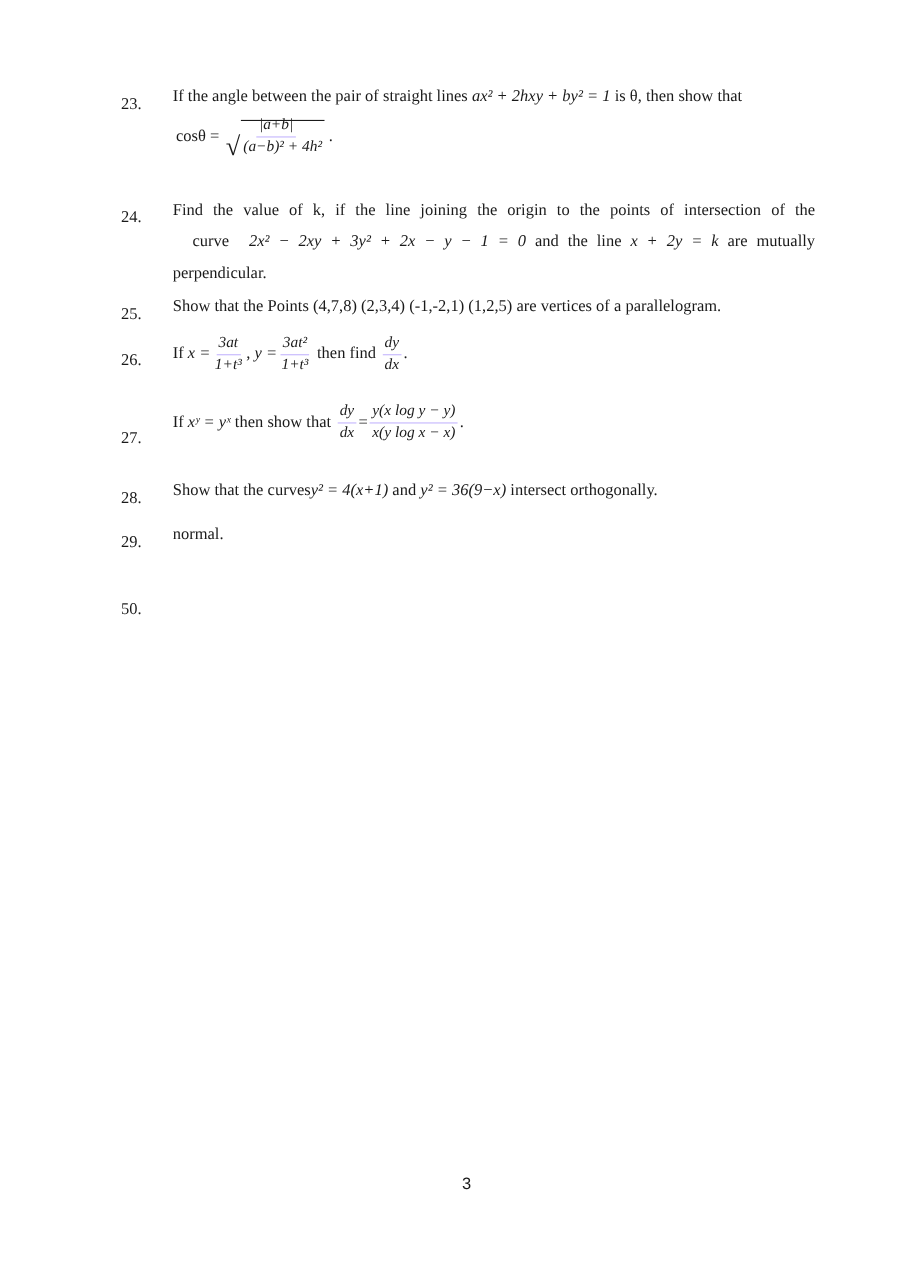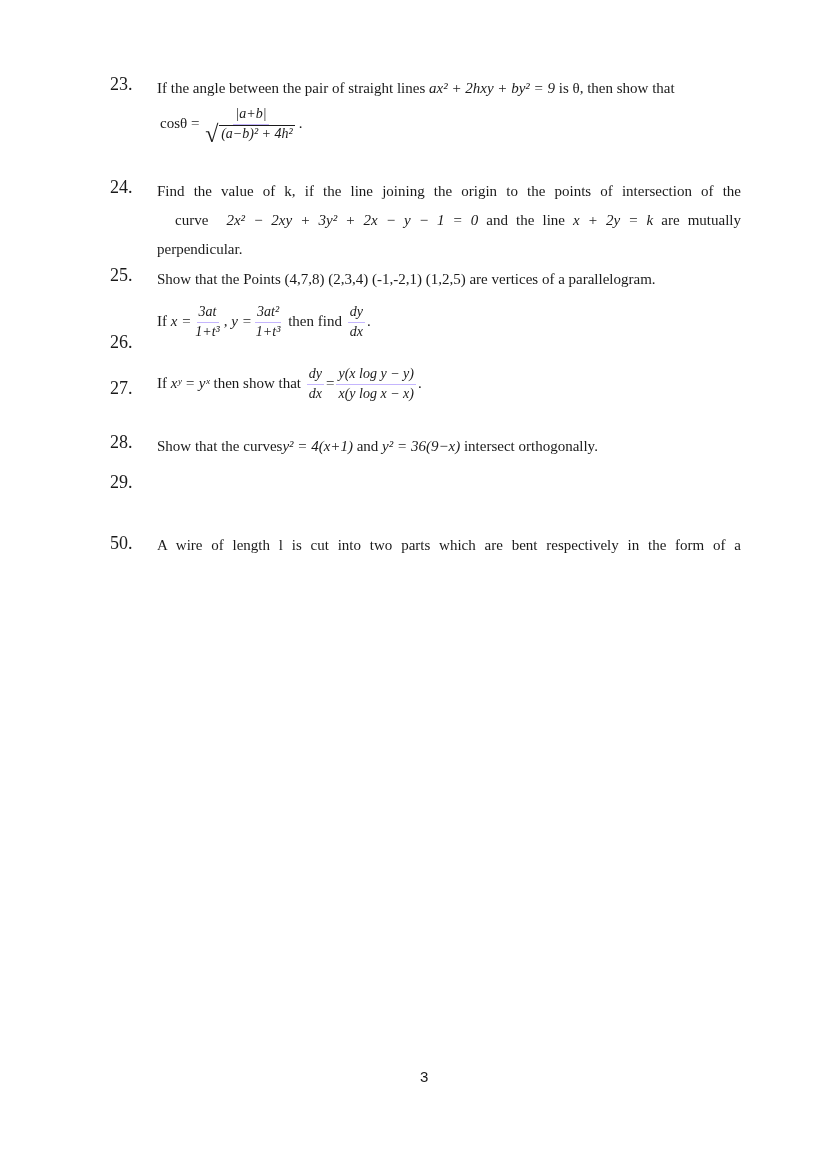--- a/index.html
+++ b/index.html
@@ -2,40 +2,40 @@
 <html><head>
 <meta charset="utf-8">
 <style>
   html, body { margin: 0; padding: 0; background: #ffffff; }
   body {
     width: 827px; height: 1169px; position: relative; overflow: hidden;
     font-family: "Liberation Serif", "DejaVu Serif", serif;
     color: #1a1a1a; font-size: 15px;
   }
   .q { position: absolute; left: 0; width: 827px; }
-  .num { position: absolute; left: 110px; font-size: 18px; }
+  .num { position: absolute; left: 110px; font-size: 15px; margin-top: 13px; }
   .body { position: absolute; left: 157px; width: 584px; line-height: 29px; font-size: 15px; }
   .just { text-align: justify; text-align-last: justify; }
   .m { font-style: italic; }
   .frac { display: inline-flex; flex-direction: column; align-items: center; vertical-align: middle; line-height: 1.2; margin: 0 2px; }
   .frac .n { padding: 0 2px 1px; border-bottom: 1px solid #c4b5fd; font-size: 14px; }
   .frac .d { padding: 1px 2px 0; font-size: 14px; }
   .sqrt { display: inline-block; position: relative; padding-left: 12px; }
   .sqrt::before { content: "√"; position: absolute; left: -2px; top: -6px; font-size: 24px; font-style: normal; }
-  .sqrt .rad { border-top: 1px solid #1a1a1a; padding: 0 2px 0; }
+  .sqrt .rad { border-top: 1px solid #1a1a1a; padding: 16px 2px 0; }
   .pagenum { position: absolute; left: 420px; top: 1068px; font-family: "Liberation Sans", sans-serif; font-size: 15px; }
 </style>
 </head>
 <body>
 
 <div class="q" style="top:74px;">
   <span class="num">23.</span>
   <div class="body">
     <span>If the angle between the pair of straight lines</span>
-    <span class="m">ax² + 2hxy + by² = 9</span>
+    <span class="m">ax² + 2hxy + by² = 1</span>
     <span>is θ, then show that</span>
   </div>
 </div>
 <div class="q" style="top:106px;">
   <div class="body" style="left:160px; line-height:normal;">
     <span>cosθ =</span>
     <span class="frac">
       <span class="n m">|a+b|</span>
       <span class="d m"><span class="sqrt"><span class="rad">(a−b)² + 4h²</span></span></span>
     </span>.
@@ -56,21 +56,21 @@
     <div>perpendicular.</div>
   </div>
 </div>
 
 <div class="q" style="top:265px;">
   <span class="num">25.</span>
   <div class="body">Show that the Points (4,7,8) (2,3,4) (-1,-2,1) (1,2,5) are vertices of a parallelogram.</div>
 </div>
 
 <div class="q" style="top:304px;">
-  <span class="num" style="top:28px;font-family:Liberation Serif, serif;">26.</span>
+  <span class="num" style="top:3px;font-family:Liberation Serif, serif;">26.</span>
   <div class="body" style="line-height:normal;">
     <span>If</span>
     <span class="m">x =</span><span class="frac">
         <span class="n m">3at</span>
         <span class="d m">1+t³</span>
       </span><span class="m">, y =</span><span class="frac">
         <span class="n m">3at²</span>
         <span class="d m">1+t³</span>
       </span>
     <span>then find</span>
@@ -103,23 +103,23 @@
     <span>Show that the curves</span><span class="m">y² = 4(x+1)</span>
     <span>and</span>
     <span class="m">y² = 36(9−x)</span>
     <span>intersect orthogonally.</span>
   </div>
 </div>
 
 <div class="q" style="top:472px;">
   <span class="num">29.</span>
   <div class="body">
+    <div>normal.</div>
   </div>
 </div>
 
 <div class="q" style="top:533px;">
   <span class="num">50.</span>
   <div class="body" style="line-height:25px;">
-    <div class="just">A wire of length l is cut into two parts which are bent respectively in the form of a</div>
   </div>
 </div>
 
 <div class="pagenum">3</div>
 
 </body></html>

